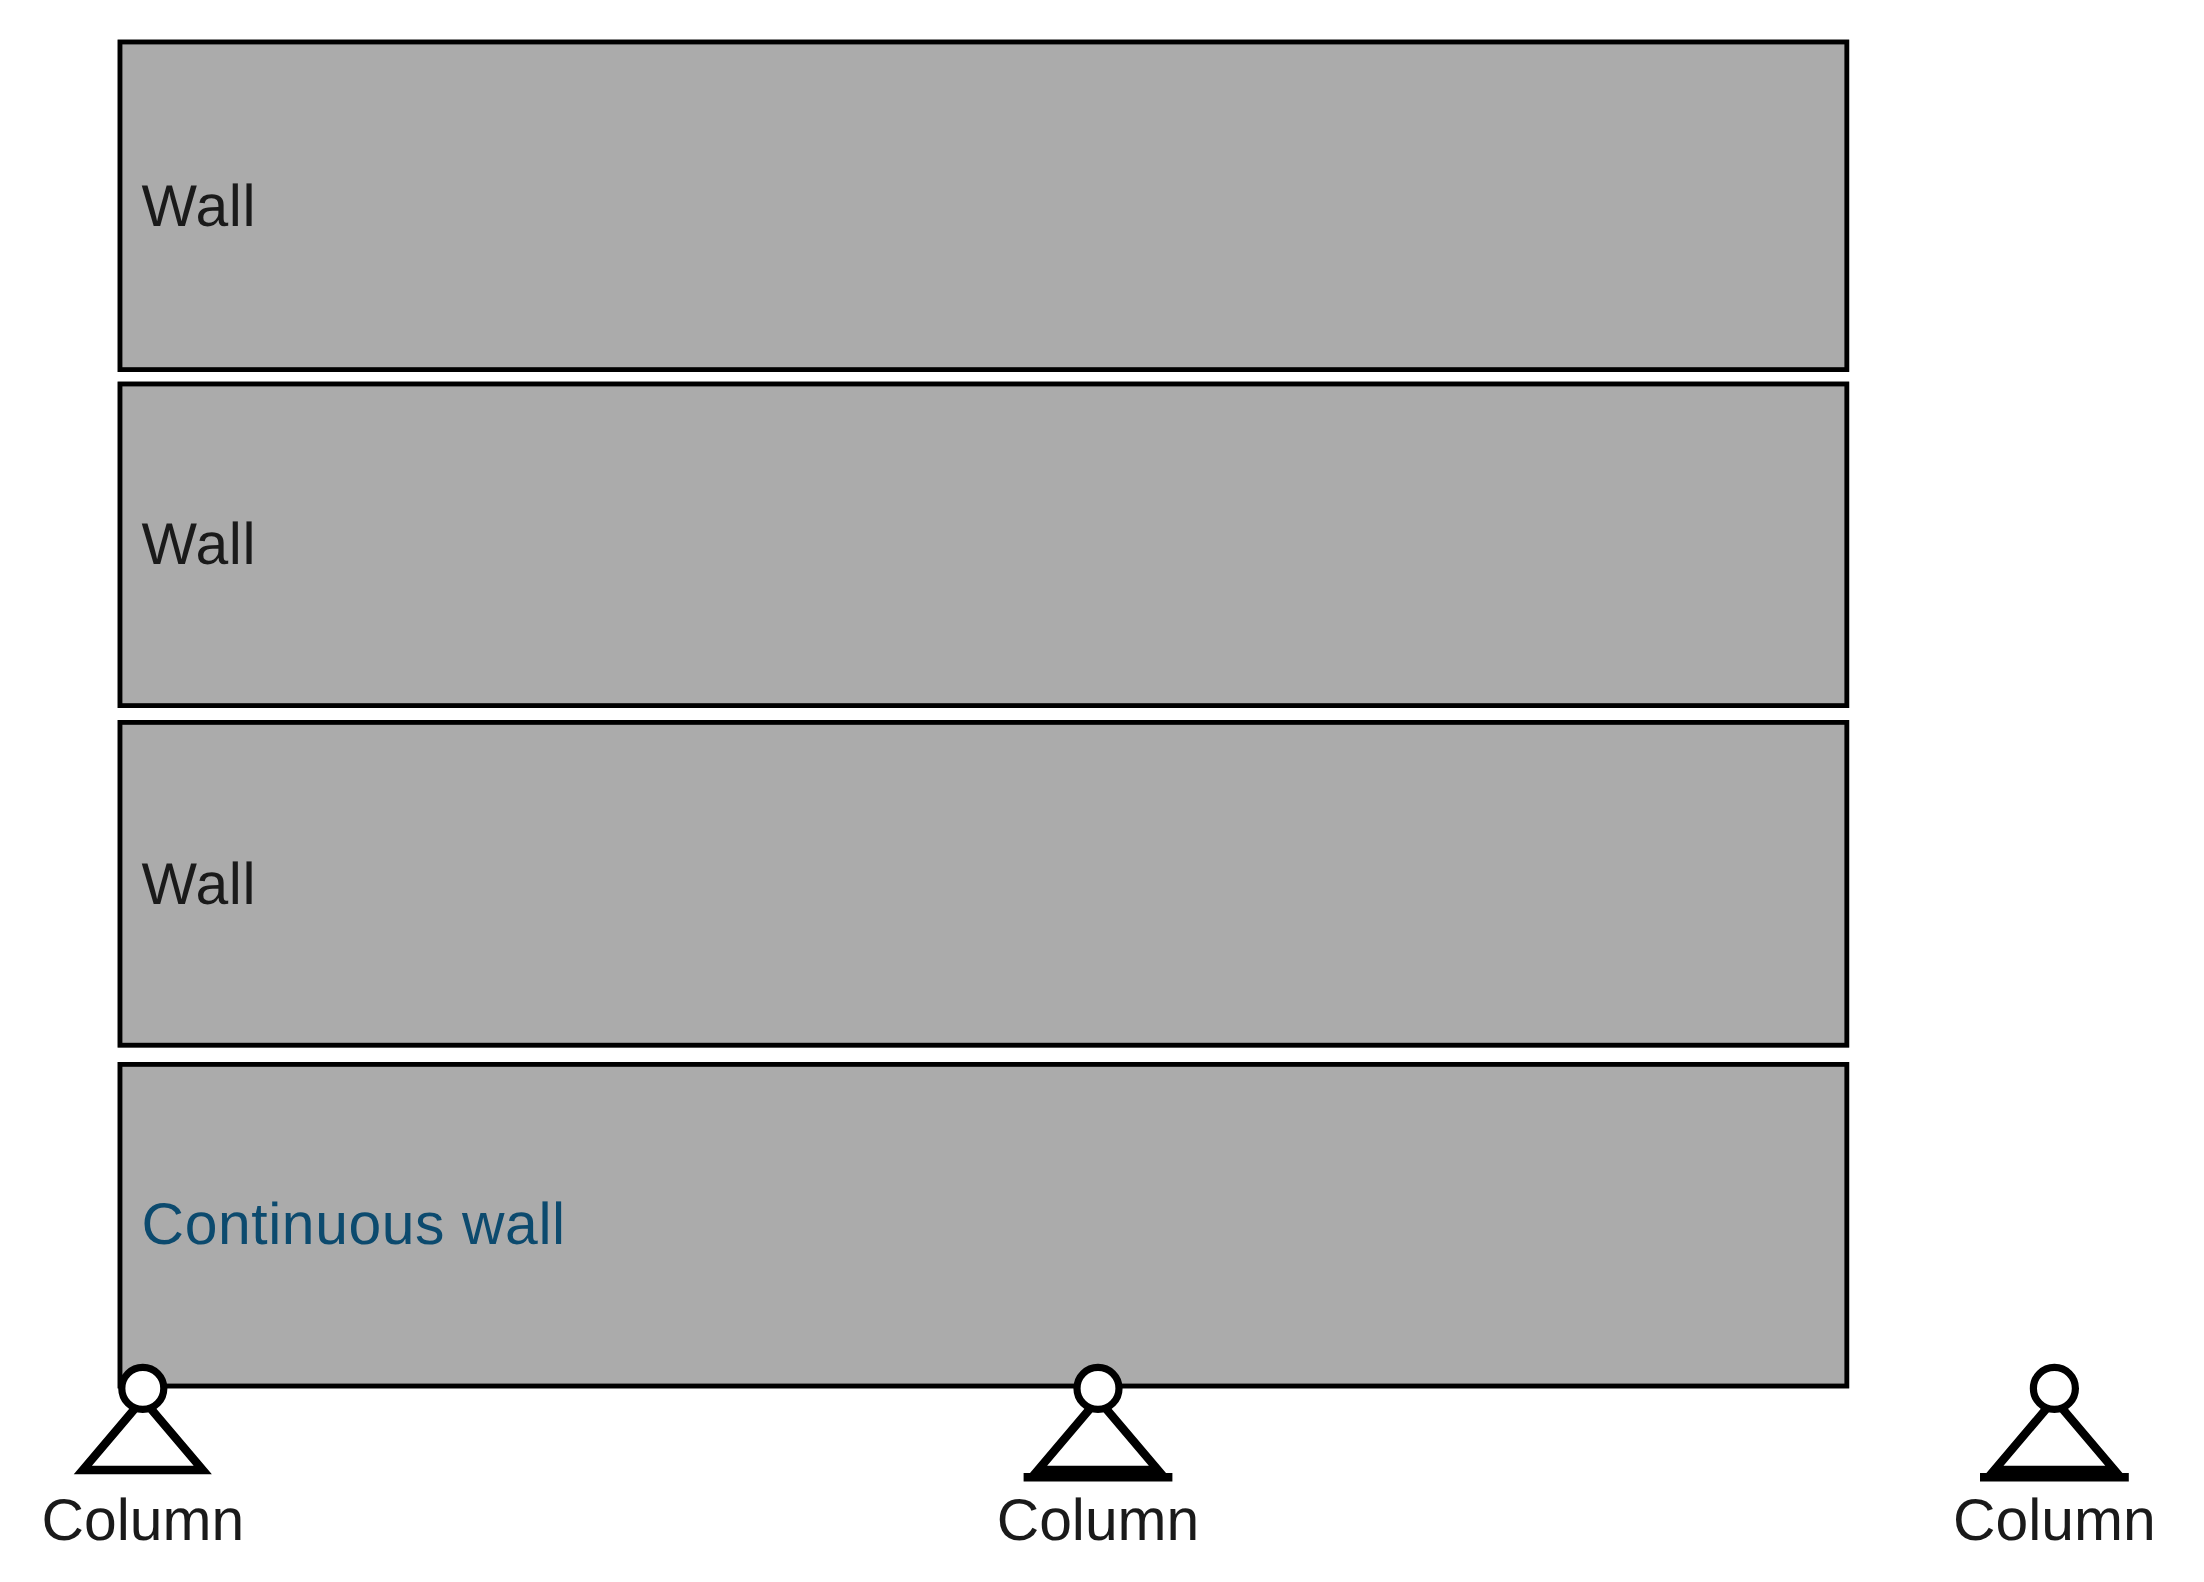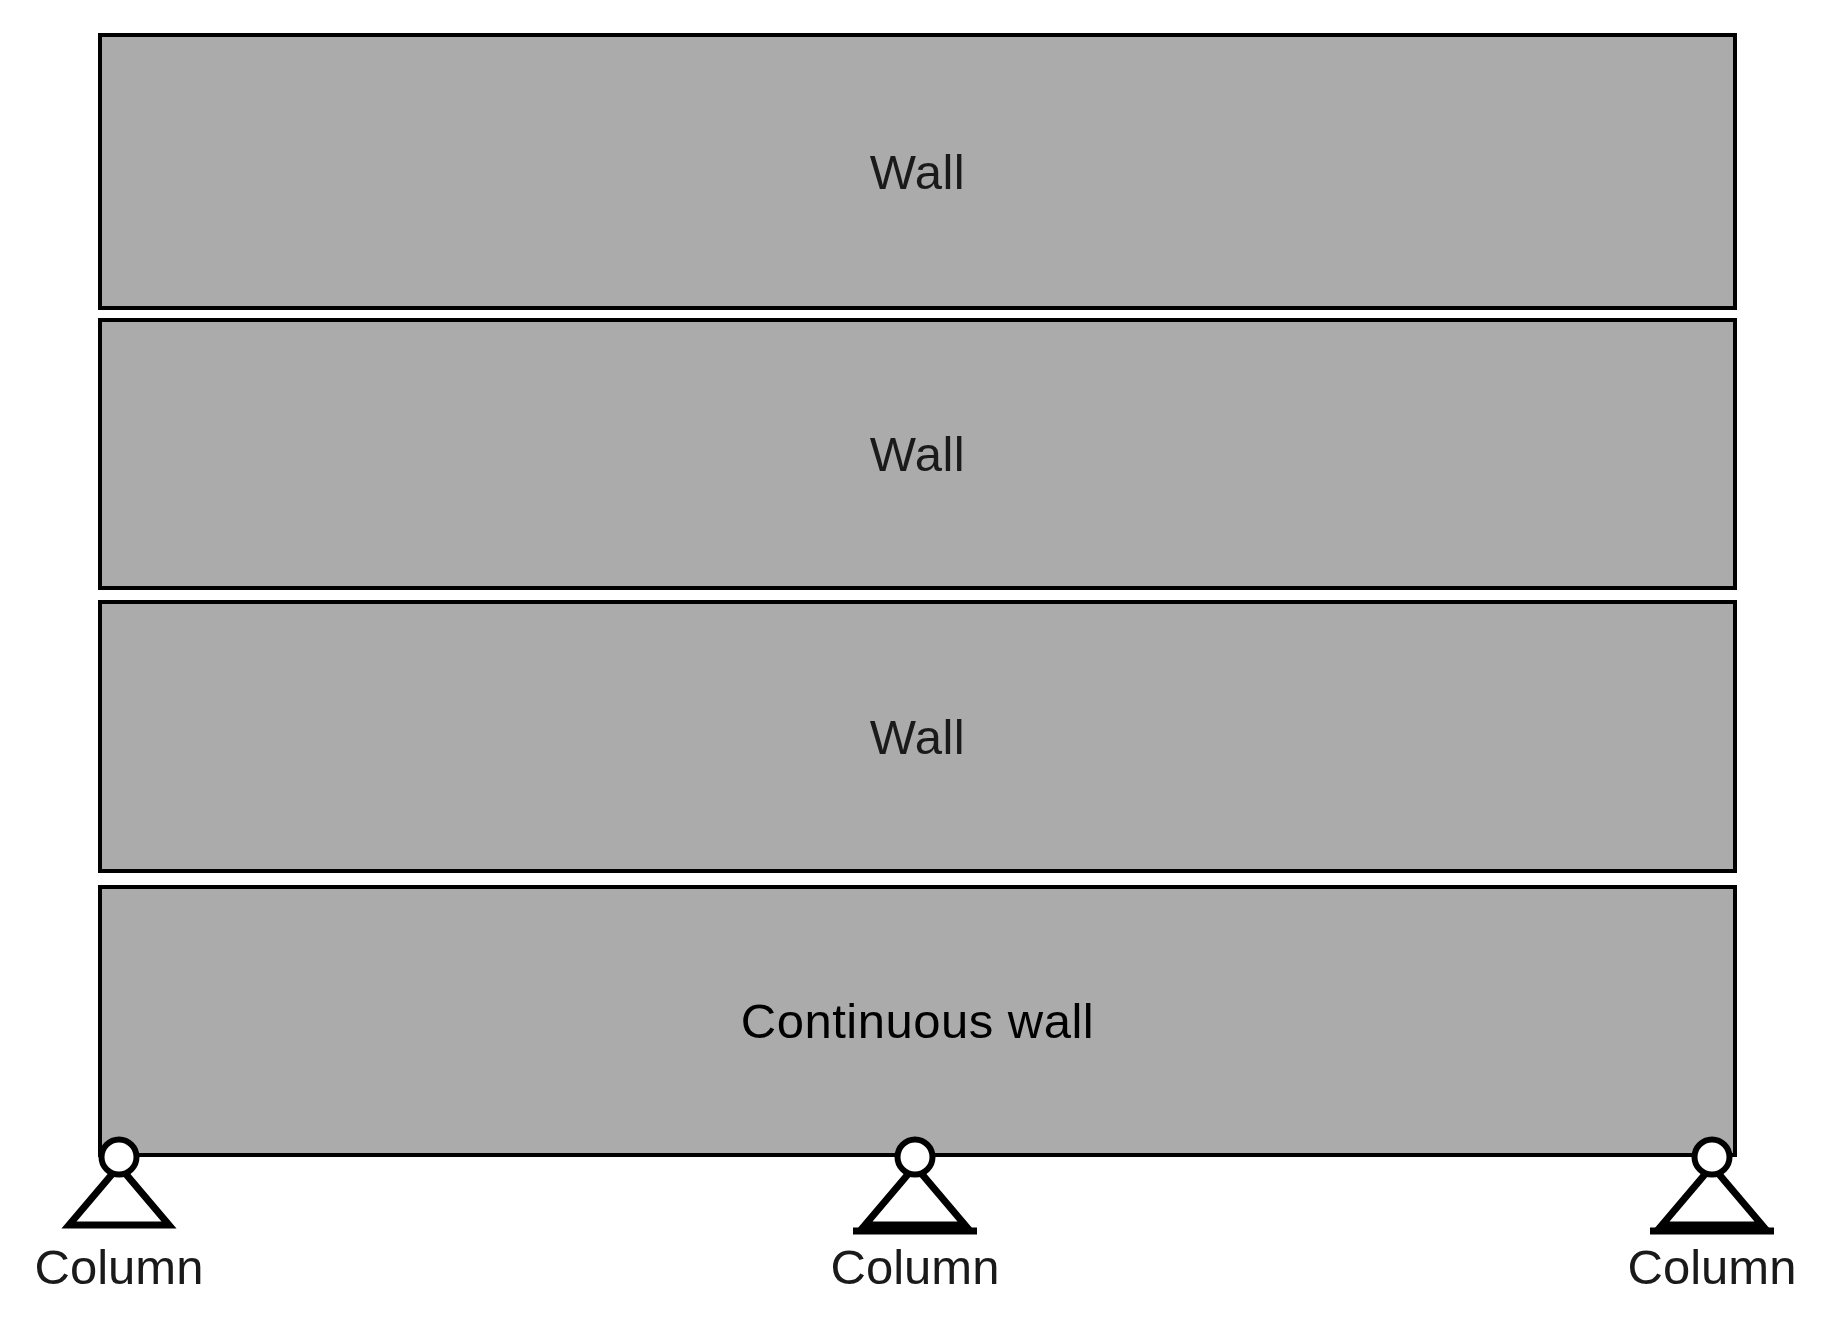--- a/index.html
+++ b/index.html
@@ -8,26 +8,26 @@
     position: relative;
     width: 1837px;
     height: 1318px;
     background: #ffffff;
     font-family: "Liberation Sans", sans-serif;
     overflow: hidden;
   }
   .wall {
     position: absolute;
     left: 98px;
-    width: 1639px;
+    width: 1443px;
     background: #ababab;
     border: 4px solid #000000;
     display: flex;
     align-items: center;
-    justify-content: center;
+    padding-left: 16px;
   }
   .wall-label {
     font-size: 49px;
     color: #1a1a1a;
     letter-spacing: 0.5px;
   }
   .wall-1 { top: 33px;  height: 277px; }
   .wall-2 { top: 318px; height: 272px; }
   .wall-3 { top: 600px; height: 273px; }
   .wall-4 { top: 885px; height: 272px; }
@@ -60,21 +60,21 @@
 
   <div class="wall wall-2" style="background: rgb(171, 171, 171); border-color: rgb(0, 0, 0);">
     <span class="wall-label" style="color: rgb(26, 26, 26);">Wall</span>
   </div>
 
   <div class="wall wall-3" style="background: rgb(171, 171, 171); border-color: rgb(0, 0, 0);">
     <span class="wall-label" style="color: rgb(26, 26, 26);">Wall</span>
   </div>
 
   <div class="wall wall-4" style="background: rgb(171, 171, 171); border-color: rgb(0, 0, 0);">
-    <span class="wall-label" style="color: #000000;">Continuous wall</span>
+    <span class="wall-label" style="color: #0c4a6e;">Continuous wall</span>
   </div>
 
   <div class="support support-left">
     <svg width="140" height="100" viewBox="0 0 140 100">
       <polygon class="tri" points="70,31 20,90 120,90" fill="#ffffff" stroke="#000000" stroke-width="7"></polygon>
       <circle class="pin" cx="70" cy="22" r="17.5" fill="#ffffff" stroke="#000000" stroke-width="6"></circle>
       <line class="ground-line" x1="8" y1="96" x2="132" y2="96" stroke="#000000" stroke-width="7" style="display: none;"></line>
     </svg>
     <span class="support-label" style="color: rgb(26, 26, 26);">Column</span>
   </div>

